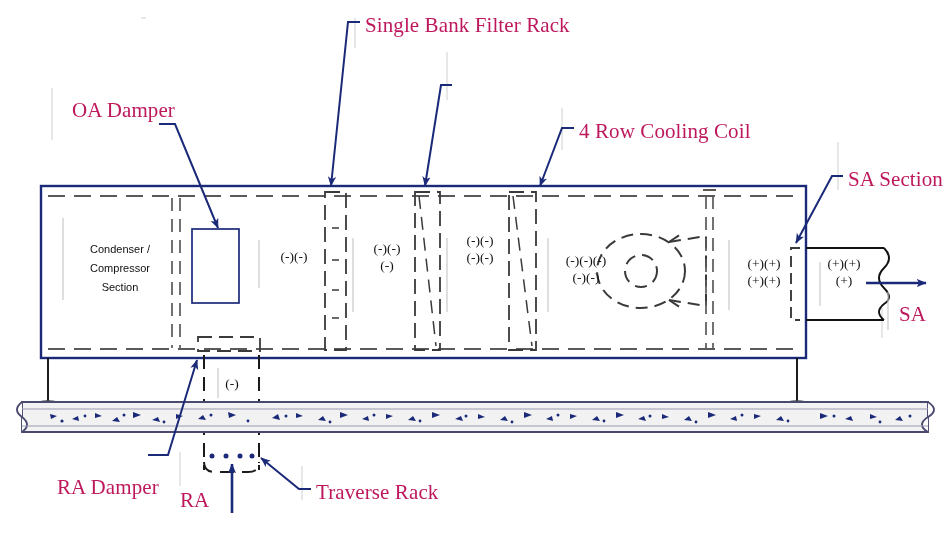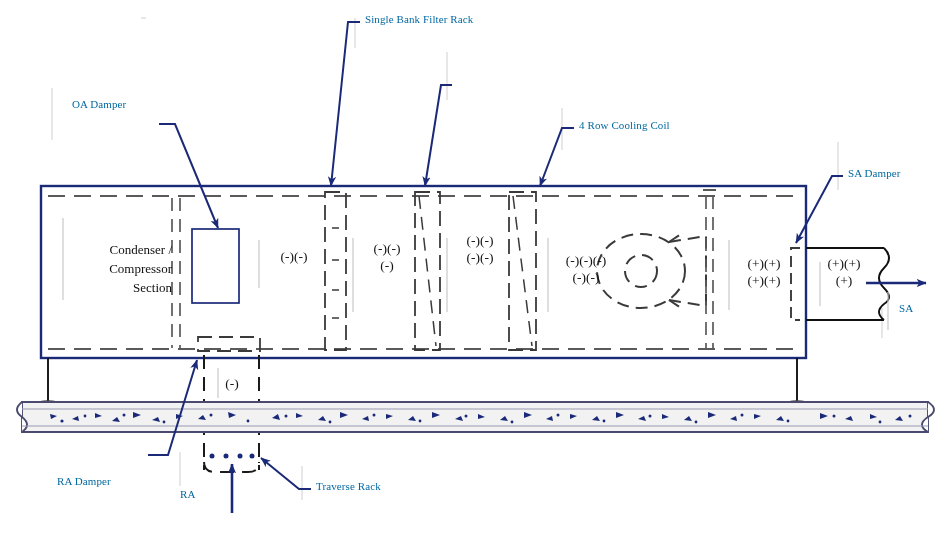--- a/index.html
+++ b/index.html
@@ -1,26 +1,26 @@
 <!DOCTYPE html>
 <html><head>
 <meta charset="utf-8">
 <style>
   html,body{margin:0;padding:0;background:#ffffff;}
   body{width:950px;height:539px;overflow:hidden;
        font-family:"Liberation Serif","DejaVu Serif",serif;color:#111;}
   #stage{position:relative;width:950px;height:539px;background:#fff;}
   #stage svg{position:absolute;left:0;top:0;}
-  .lbl{position:absolute;white-space:nowrap;font-size:11px;color:#0369a1;
+  .lbl{position:absolute;white-space:nowrap;font-size:21px;color:#be185d;
        font-family:"Liberation Serif","DejaVu Serif",serif;letter-spacing:.1px;}
   .press{position:absolute;white-space:nowrap;text-align:center;font-size:13.5px;
          color:#111;line-height:17px;
          font-family:"Liberation Serif","DejaVu Serif",serif;}
-  .sect{position:absolute;text-align:right;font-size:13px;line-height:19px;color:#101010;
-        font-family:Liberation Serif, serif;}
+  .sect{position:absolute;text-align:center;font-size:11px;line-height:19px;color:#101010;
+        font-family:Liberation Sans, sans-serif;}
 </style>
 </head>
 <body>
 
 <div id="stage">
 
   <svg width="950" height="539" viewBox="0 0 950 539">
     <defs>
       <marker id="ah" markerWidth="11" markerHeight="11" refX="9.4" refY="4.1" orient="auto" markerUnits="userSpaceOnUse">
         <path d="M0,0 L10,4.1 L0,8.2 L2.6,4.1 Z" fill="#1b2a78"></path>
@@ -218,21 +218,21 @@
       <path d="M148,455 L168,455 L197,360" marker-end="url(#ah)"></path>
 
       <path d="M311,489 L299,489 L261,458" marker-end="url(#ah)"></path>
     </g>
 
   </svg>
 
   <div class="lbl" style="left:365px;top:13px;">Single Bank Filter Rack</div>
   <div class="lbl" style="left:579px;top:119px;">4 Row Cooling Coil</div>
   <div class="lbl" style="left:72px;top:98px;">OA Damper</div>
-  <div class="lbl" style="left:848px;top:167px;">SA Damper</div>
+  <div class="lbl" style="left:848px;top:167px;">SA Section</div>
   <div class="lbl" style="left:57px;top:446px;margin-top:29px;">RA Damper</div>
   <div class="lbl" style="left:316px;top:480px;">Traverse Rack</div>
 
   <div class="sect" style="left:68px;top:240px;width:104px;">
     <div>Condenser /</div>
     <div>Compressor</div>
     <div>Section</div>
   </div>
 
   <div class="press" style="left:264px;top:248px;width:60px;">

